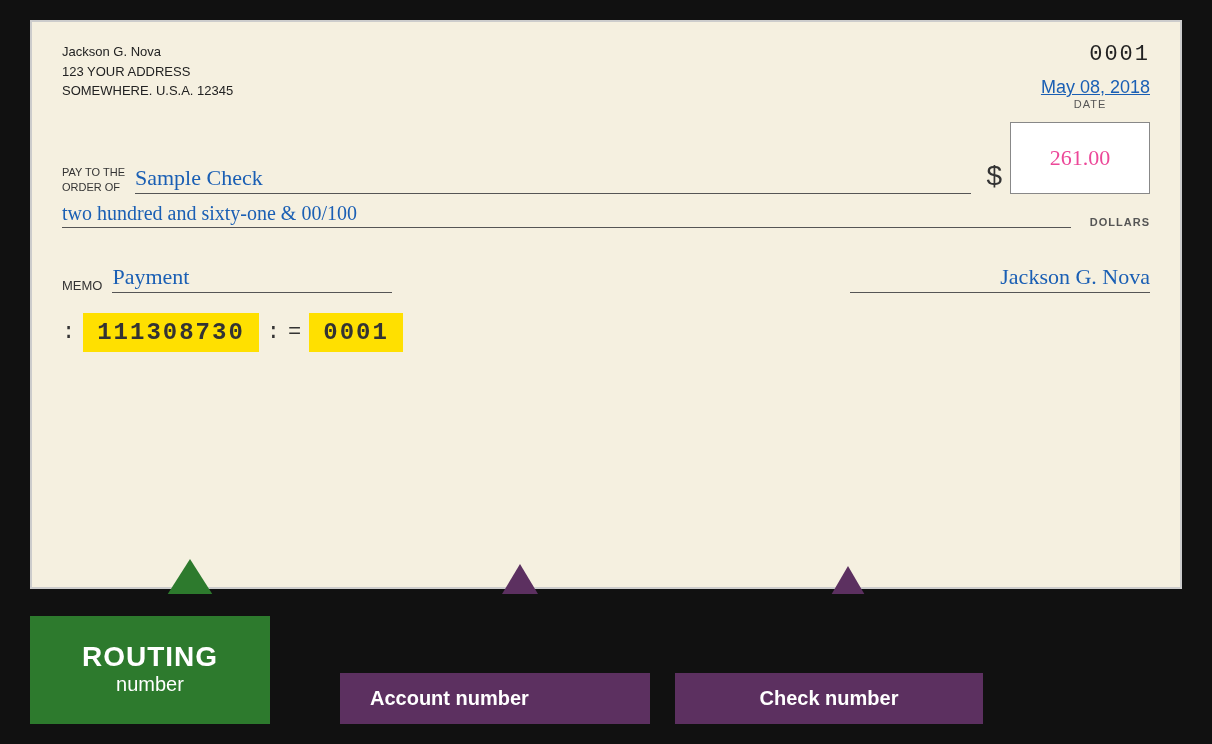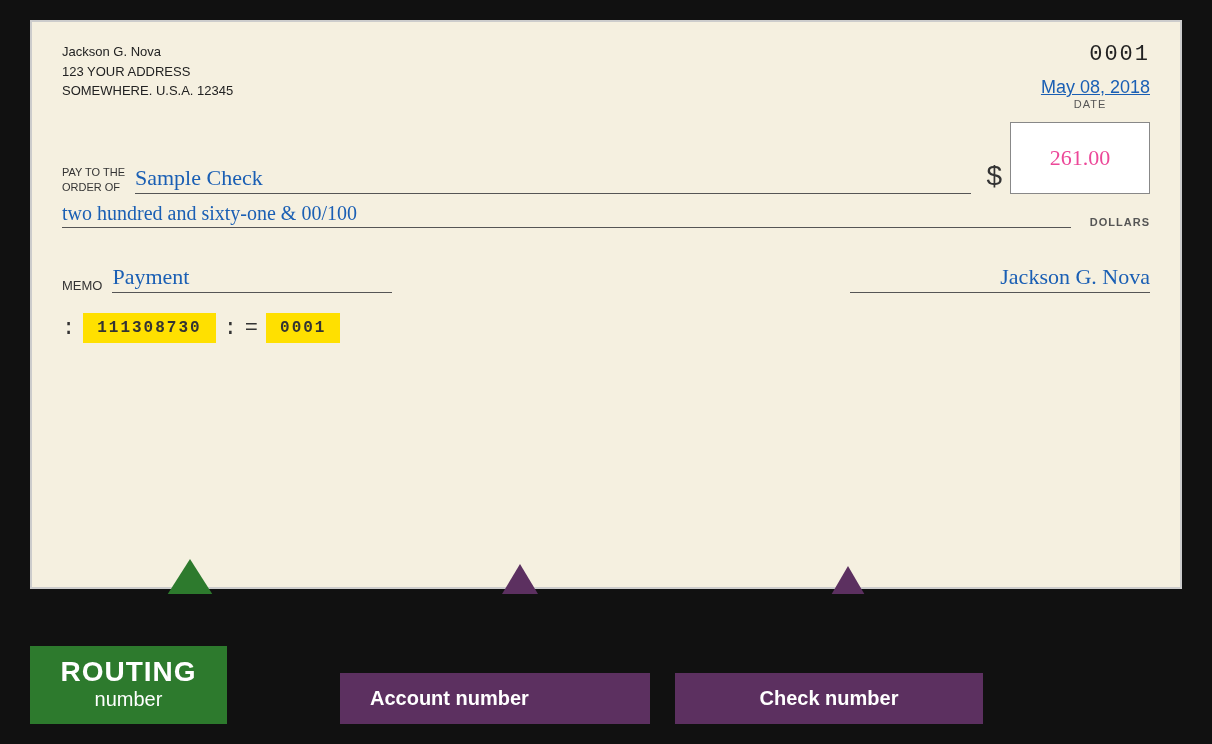--- a/index.html
+++ b/index.html
@@ -213,21 +213,21 @@
     .micr-symbol {
       font-size: 22px;
       color: #333;
       font-family: 'Courier New', monospace;
     }
 
     .micr-highlight {
       background: #FFE000;
       padding: 6px 14px;
       font-family: 'Courier New', monospace;
-      font-size: 16px;
+      font-size: 24px;
       font-weight: bold;
       color: #333;
       letter-spacing: 2px;
     }
 
     
     .annotation-area {
       position: absolute;
       bottom: 0;
       left: 0;
@@ -275,22 +275,22 @@
       border-bottom: 48px solid #5c3060;
     }
 
     
     .routing-label {
       position: absolute;
       left: 30px;
       bottom: 20px;
       background: #2d7a2d;
       color: #fff;
-      padding: 12px 20px;
-      width: 197px;
+      padding: 27px 20px;
+      width: 240px;
       text-align: center;
     }
 
     .routing-label-top {
       font-size: 28px;
       font-weight: bold;
       line-height: 1;
       letter-spacing: 1px;
     }
 

